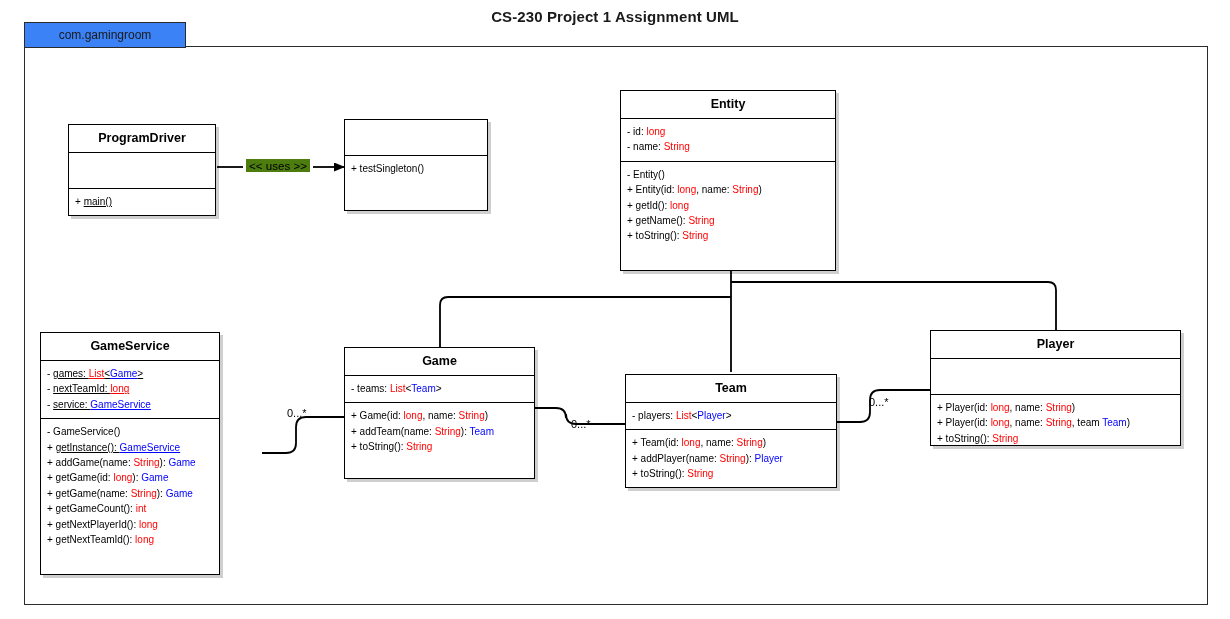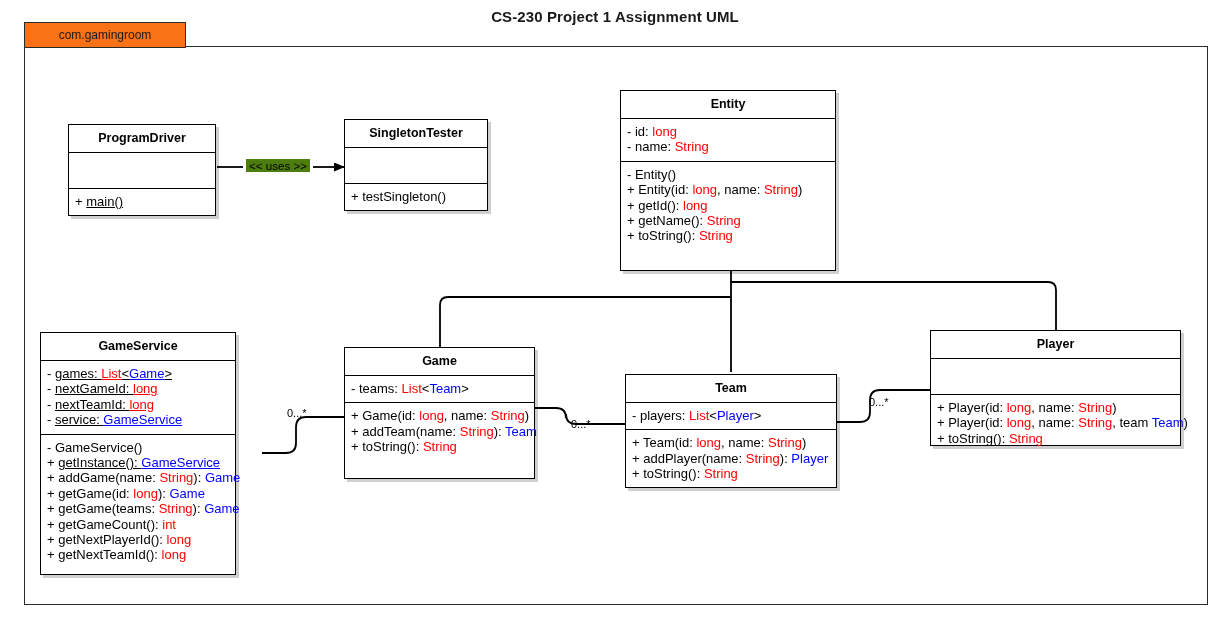--- a/index.html
+++ b/index.html
@@ -10,21 +10,21 @@
     -webkit-font-smoothing:antialiased;
   }
   
   #diagram-title{
     position:absolute;left:0;top:8px;width:1230px;text-align:center;
     font-size:15px;color:#1a1a1a;letter-spacing:.1px;font-weight:bold;
   }
   
   #package-tab{
     position:absolute;left:24px;top:22px;width:162px;height:26px;
-    border:1.6px solid #2b2b2b;background:#f97316;box-sizing:border-box;
+    border:1.6px solid #2b2b2b;background:#3b82f6;box-sizing:border-box;
     display:flex;align-items:center;justify-content:center;
     font-size:12px;color:#1a1a1a;z-index:4;
   }
   #package-body{
     position:absolute;left:24px;top:46px;width:1184px;height:559px;
     border:1.6px solid #2b2b2b;background:#ffffff;box-sizing:border-box;z-index:1;
   }
   
   #connectors{position:absolute;left:0;top:0;width:1230px;height:619px;z-index:2;}
   
@@ -32,21 +32,21 @@
     position:absolute;box-sizing:border-box;background:#ffffff;
     border:1.7px solid #000000;z-index:3;
     box-shadow:3px 3px 0 rgba(0,0,0,.19);
   }
   .uml-name{
     font-size:12.5px;font-weight:bold;text-align:center;color:#000;
     padding:6px 4px 6px;border-bottom:1.7px solid #000;line-height:15px;
   }
   .uml-attrs{border-bottom:1.7px solid #000;}
   .uml-attrs,.uml-ops{padding:5px 6px 6px;}
-  .uml-line{font-size:13px;line-height:15.4px;color:#000;white-space:nowrap;}
+  .uml-line{font-size:10px;line-height:15.4px;color:#000;white-space:nowrap;}
   .uml-attrs.empty,.uml-ops.empty{min-height:24px;}
   .t-prim{color:#ff0000;}
   .t-cls{color:#0000ff;}
   .u{text-decoration:underline;text-align:right;}
   
   .mult{
     position:absolute;font-size:11px;color:#000;z-index:3;white-space:nowrap;
   }
   .rel-label{
     position:absolute;font-size:11.6px;color:#000;z-index:3;white-space:nowrap;
@@ -109,21 +109,20 @@
 
 <div class="uml-class" style="left:68px;top:124px;width:148px;height:92px;">
   <div class="uml-name">ProgramDriver</div>
   <div class="uml-attrs empty"></div>
   <div class="uml-ops">
       <div class="uml-line"><span>+ </span><span class="u">main()</span></div>
     </div>
 </div>
 
 <div class="uml-class" style="left:344px;top:119px;width:144px;height:92px;">
-  <div class="uml-name">SingletonTester</div>
   <div class="uml-attrs empty"></div>
   <div class="uml-ops">
       <div class="uml-line"><span>+ testSingleton()</span></div>
     </div>
 </div>
 
 <div class="uml-class" style="left:620px;top:90px;width:216px;height:181px;">
   <div class="uml-name">Entity</div>
   <div class="uml-attrs">
       <div class="uml-line"><span>- id: </span><span class="t-prim">long</span></div>
@@ -131,34 +130,33 @@
     </div>
   <div class="uml-ops">
       <div class="uml-line"><span>- Entity()</span></div>
       <div class="uml-line"><span>+ Entity(id: </span><span class="t-prim">long</span><span>, name: </span><span class="t-prim">String</span><span>)</span></div>
       <div class="uml-line"><span>+ getId(): </span><span class="t-prim">long</span></div>
       <div class="uml-line"><span>+ getName(): </span><span class="t-prim">String</span></div>
       <div class="uml-line"><span>+ toString(): </span><span class="t-prim">String</span></div>
     </div>
 </div>
 
-<div class="uml-class" style="left:40px;top:332px;width:196px;height:243px;">
+<div class="uml-class" style="left:40px;top:332px;width:180px;height:243px;">
   <div class="uml-name">GameService</div>
   <div class="uml-attrs">
       <div class="uml-line"><span>- </span><span class="u">games: </span><span class="t-prim u">List</span><span class="u">&lt;</span><span class="t-cls u">Game</span><span class="u">&gt;</span></div>
-      <div class="uml-line"><span>- </span><span class="u">nextGameId: </span><span class="t-prim u">long</span></div>
       <div class="uml-line"><span>- </span><span class="u">nextTeamId: </span><span class="t-prim u">long</span></div>
       <div class="uml-line"><span>- </span><span class="u">service: </span><span class="t-cls u">GameService</span></div>
     </div>
   <div class="uml-ops">
       <div class="uml-line"><span>- GameService()</span></div>
       <div class="uml-line"><span>+ </span><span class="u">getInstance(): </span><span class="t-cls u">GameService</span></div>
       <div class="uml-line"><span>+ addGame(name: </span><span class="t-prim">String</span><span>): </span><span class="t-cls">Game</span></div>
       <div class="uml-line"><span>+ getGame(id: </span><span class="t-prim">long</span><span>): </span><span class="t-cls">Game</span></div>
-      <div class="uml-line"><span>+ getGame(teams: </span><span class="t-prim">String</span><span>): </span><span class="t-cls">Game</span></div>
+      <div class="uml-line"><span>+ getGame(name: </span><span class="t-prim">String</span><span>): </span><span class="t-cls">Game</span></div>
       <div class="uml-line"><span>+ getGameCount(): </span><span class="t-prim">int</span></div>
       <div class="uml-line"><span>+ getNextPlayerId(): </span><span class="t-prim">long</span></div>
       <div class="uml-line"><span>+ getNextTeamId(): </span><span class="t-prim">long</span></div>
     </div>
 </div>
 
 <div class="uml-class" style="left:344px;top:347px;width:191px;height:132px;">
   <div class="uml-name">Game</div>
   <div class="uml-attrs">
       <div class="uml-line"><span>- teams: </span><span class="t-prim">List</span><span>&lt;</span><span class="t-cls">Team</span><span>&gt;</span></div>

